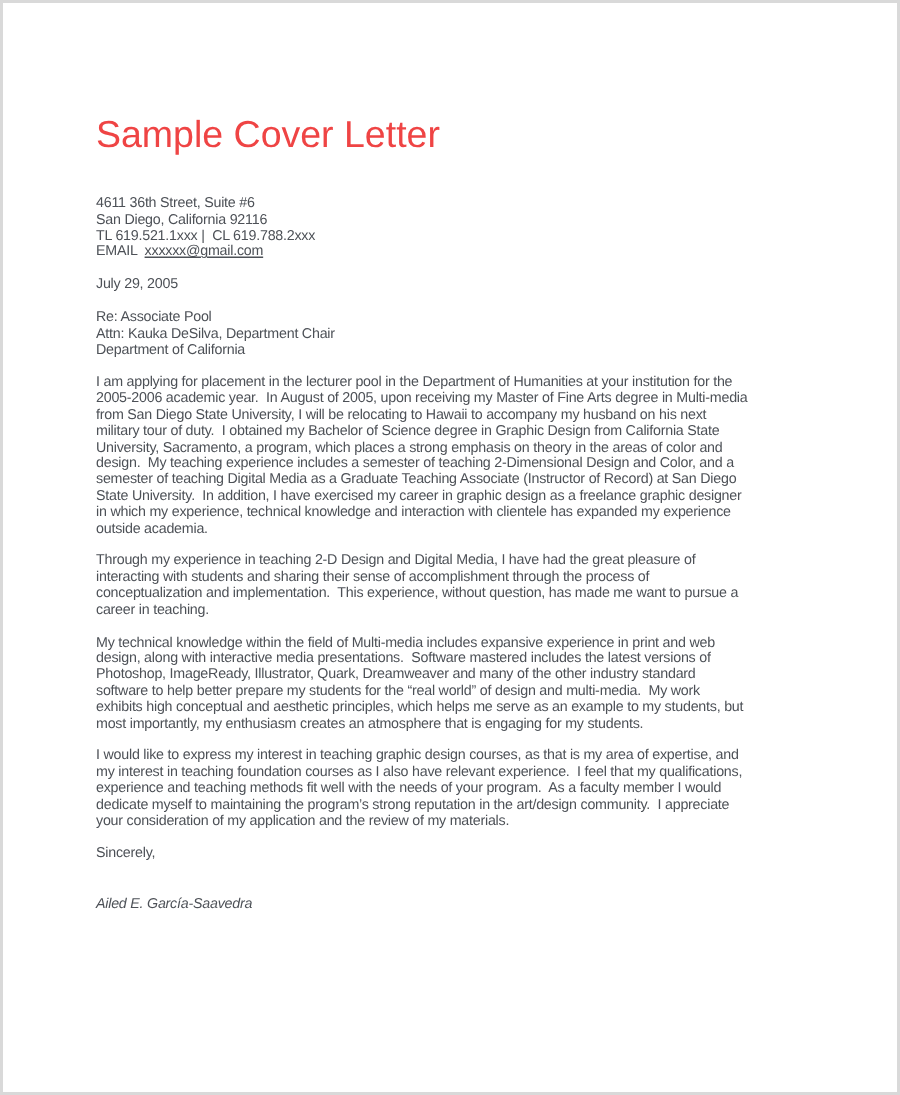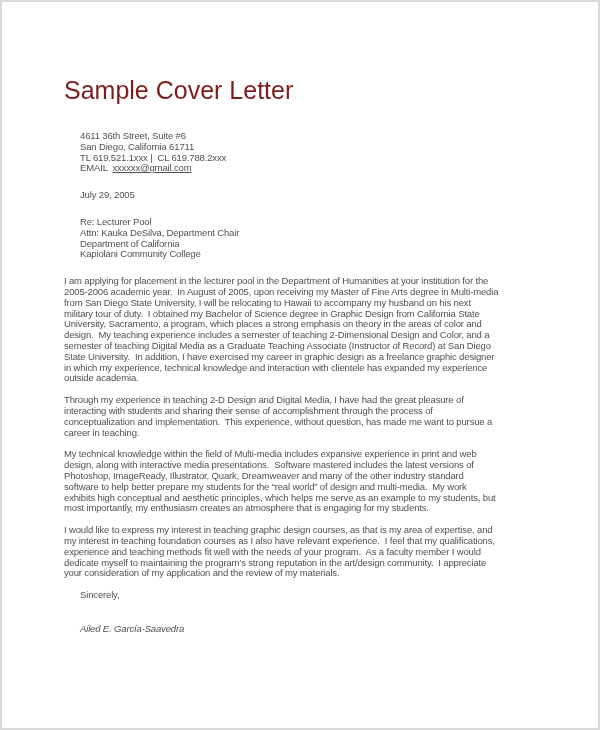--- a/index.html
+++ b/index.html
@@ -21,23 +21,23 @@
     line-height: 10.8px;
     letter-spacing: -0.15px;
     color: #4d5157;
   }
   .page-title {
     margin: 0 0 26px 0;
     font-size: 25px;
     line-height: 29px;
     font-weight: 400;
     letter-spacing: 0;
-    color: #7f1d1d;
+    color: #ef4444;
   }
-  .block { margin: 16px; }
+  .block { margin: 0; }
   .block .line { white-space: pre-wrap; }
   .mt { margin-top: 11px; }
   .para {
     margin: 11px 0 0 0;
     white-space: pre-wrap;
   }
   .email-link {
     color: inherit;
     text-decoration: underline;
   }
@@ -45,32 +45,31 @@
 </style>
 </head>
 <body>
 
 <div class="page">
 
   <h1 class="page-title">Sample Cover Letter</h1>
 
   <div class="block">
     <div class="line">4611 36th Street, Suite #6</div>
-    <div class="line">San Diego, California 61711</div>
+    <div class="line">San Diego, California 92116</div>
     <div class="line">TL 619.521.1xxx |  CL 619.788.2xxx</div>
     <div class="line"><span>EMAIL  </span><a href="#" class="email-link">xxxxxx@gmail.com</a></div>
   </div>
 
   <div class="block mt">July 29, 2005</div>
 
   <div class="block mt">
-    <div class="line">Re: Lecturer Pool</div>
+    <div class="line">Re: Associate Pool</div>
     <div class="line">Attn: Kauka DeSilva, Department Chair</div>
     <div class="line">Department of California</div>
-    <div class="line">Kapiolani Community College</div>
   </div>
 
 
   <p class="para">I am applying for placement in the lecturer pool in the Department of Humanities at your institution for the
 2005-2006 academic year.  In August of 2005, upon receiving my Master of Fine Arts degree in Multi-media
 from San Diego State University, I will be relocating to Hawaii to accompany my husband on his next
 military tour of duty.  I obtained my Bachelor of Science degree in Graphic Design from California State
 University, Sacramento, a program, which places a strong emphasis on theory in the areas of color and
 design.  My teaching experience includes a semester of teaching 2-Dimensional Design and Color, and a
 semester of teaching Digital Media as a Graduate Teaching Associate (Instructor of Record) at San Diego

